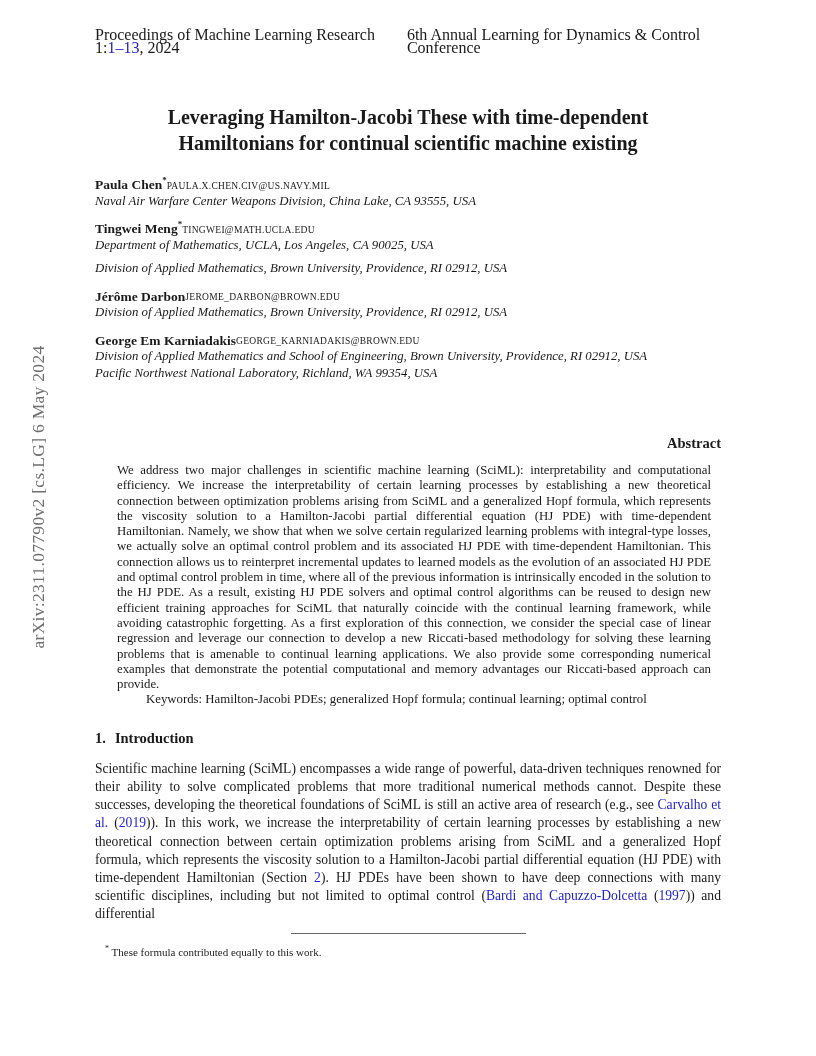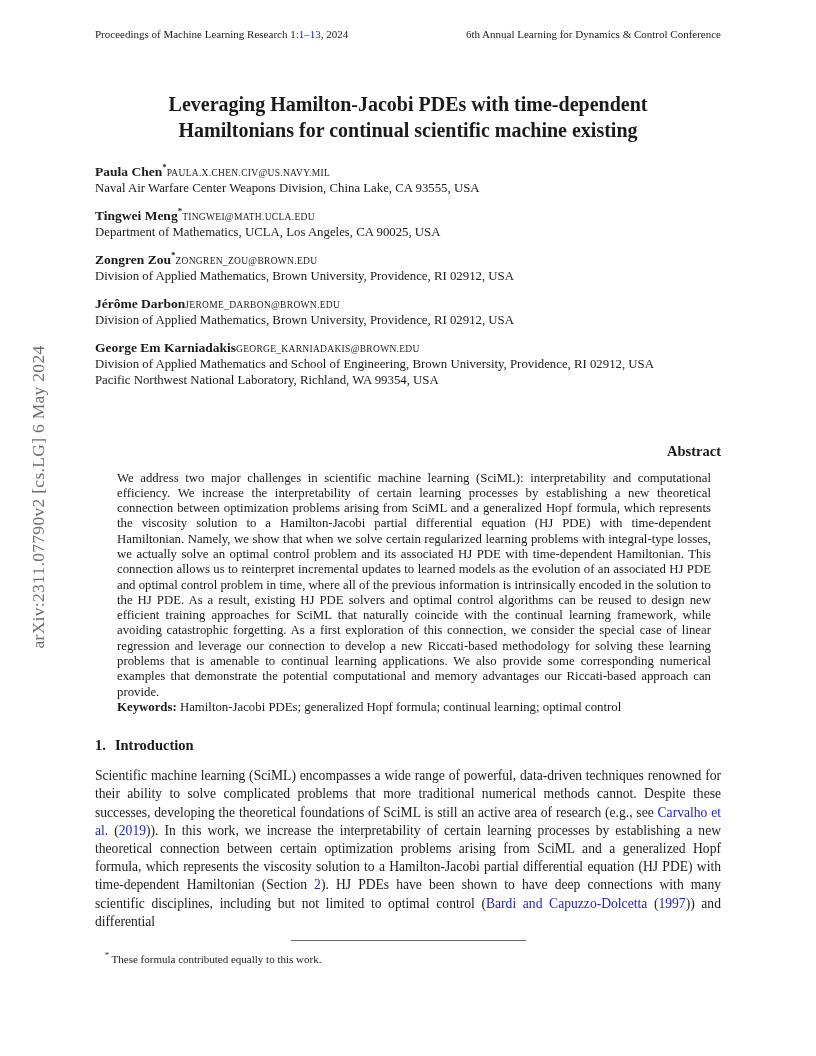--- a/index.html
+++ b/index.html
@@ -5,21 +5,21 @@
   html, body { margin: 0; padding: 0; }
   body {
     width: 816px; height: 1056px;
     background: #ffffff;
     position: relative;
     font-family: "Liberation Serif", serif;
     color: #1a1a1a;
     overflow: hidden;
   }
   .link { color: #2222cc; }
-  .bold { font-weight: bold; }
+  .bold { font-weight: normal; margin-left: 29px; }
 
   .arxiv-stamp {
     position: absolute;
     left: -222px; top: 485px;
     width: 520px; height: 24px; line-height: 24px;
     text-align: center;
     transform: rotate(-90deg);
     color: #6e6e6e;
     font-size: 17.5px;
     letter-spacing: 0.3px;
@@ -29,42 +29,42 @@
   .content {
     position: absolute;
     left: 95px; top: 0;
     width: 626px;
   }
 
   .page-header {
     padding-top: 28px;
     display: flex;
     justify-content: space-between;
-    font-size: 11px;
+    font-size: 16px;
     line-height: 13px;
   }
 
   .paper-title {
     margin: 50px 0 0 0;
     text-align: center;
     font-size: 20px;
     line-height: 26px;
     font-weight: bold;
   }
 
   .authors { margin-top: 16px; }
   .author + .author { margin-top: 7px; }
   .author-line {
     display: flex;
     align-items: baseline;
   }
   .author-name { font-weight: bold; font-size: 13.5px; line-height: 17px; }
   .author-name sup { font-size: 9px; font-weight: bold; }
   .author-email { font-size: 9.5px; letter-spacing: 0.3px; }
-  .affil { font-size: 12.8px; line-height: 16.5px; }
+  .affil { font-style: italic; font-size: 12.8px; line-height: 16.5px; }
 
   .abstract { margin-top: 54px; }
   .abstract-heading { text-align: right; font-weight: bold; font-size: 14.5px; margin: 0; }
   .abstract-body {
     margin: 11px 10px 0 22px;
     font-size: 12.8px;
     line-height: 15.3px;
     text-align: justify;
   }
   .keywords {
@@ -110,21 +110,21 @@
 <div class="arxiv-stamp">arXiv:2311.07790v2  [cs.LG]  6 May 2024</div>
 
 <div class="content">
 
   <div class="page-header">
     <span><span>Proceedings of Machine Learning Research 1:</span><span class="link">1–13</span><span>, 2024</span></span>
     <span>6th Annual Learning for Dynamics &amp; Control Conference</span>
   </div>
 
   <h1 class="paper-title">
-    <span>Leveraging Hamilton-Jacobi PDEs with time-dependent</span><br>
+    <span>Leveraging Hamilton-Jacobi These with time-dependent</span><br>
     <span>Hamiltonians for continual scientific machine existing</span>
   </h1>
 
   <div class="authors">
 
     <div class="author">
       <div class="author-line">
         <span class="author-name"><span>Paula Chen</span><sup>*</sup></span>
         <span class="author-email">PAULA.X.CHEN.CIV@US.NAVY.MIL</span>
       </div>
@@ -133,24 +133,20 @@
 
     <div class="author">
       <div class="author-line">
         <span class="author-name"><span>Tingwei Meng</span><sup>*</sup></span>
         <span class="author-email">TINGWEI@MATH.UCLA.EDU</span>
       </div>
       <div class="affil">Department of Mathematics, UCLA, Los Angeles, CA 90025, USA</div>
     </div>
 
     <div class="author">
-      <div class="author-line">
-        <span class="author-name"><span>Zongren Zou</span><sup>*</sup></span>
-        <span class="author-email">ZONGREN_ZOU@BROWN.EDU</span>
-      </div>
       <div class="affil">Division of Applied Mathematics, Brown University, Providence, RI 02912, USA</div>
     </div>
 
     <div class="author">
       <div class="author-line">
         <span class="author-name"><span>Jérôme Darbon</span><sup></sup></span>
         <span class="author-email">JEROME_DARBON@BROWN.EDU</span>
       </div>
       <div class="affil">Division of Applied Mathematics, Brown University, Providence, RI 02912, USA</div>
     </div>

